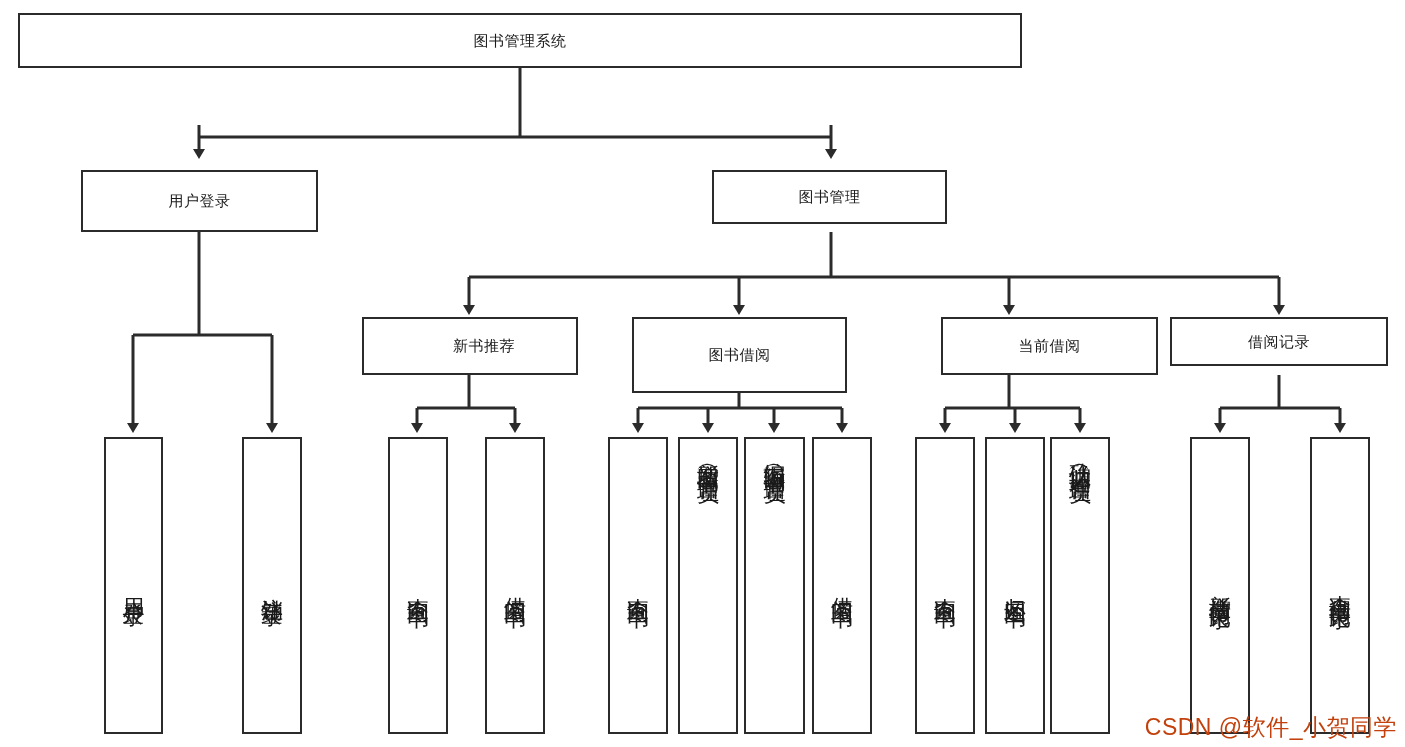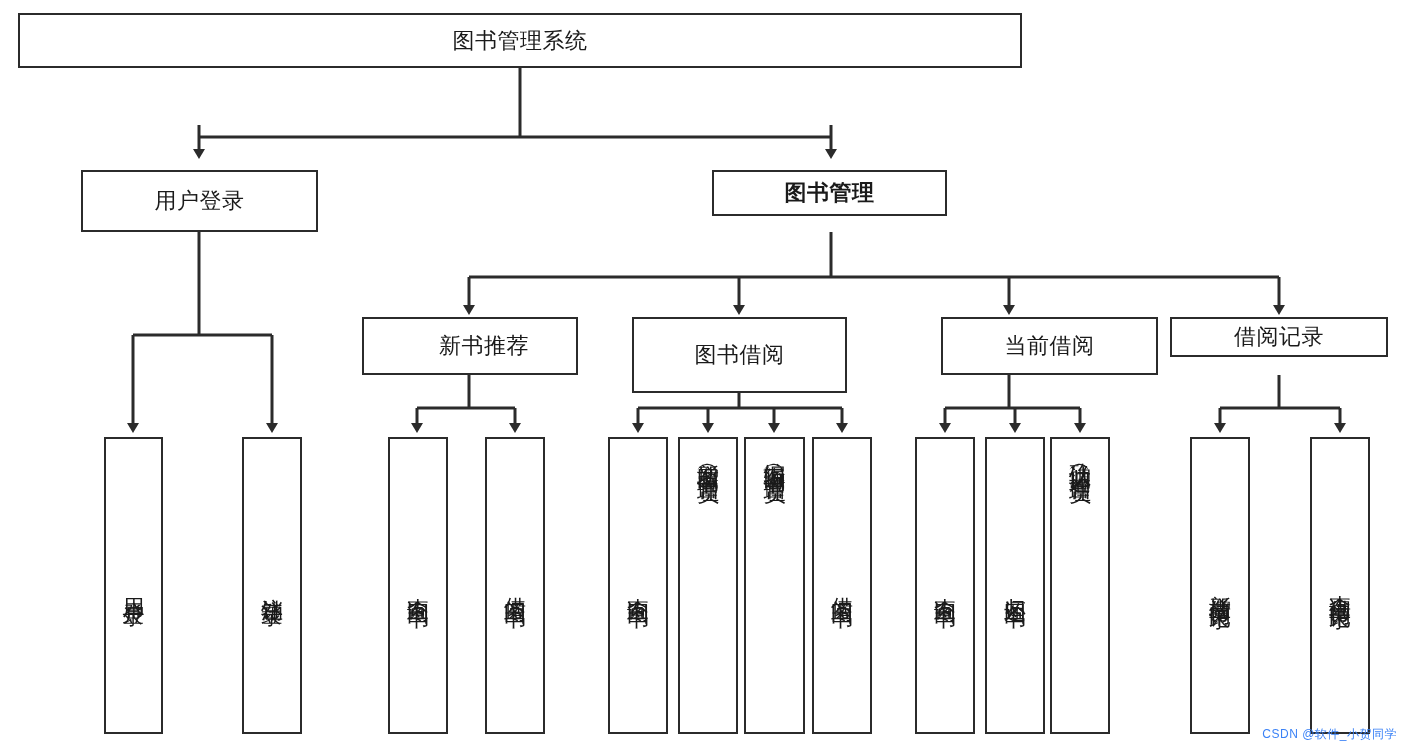--- a/index.html
+++ b/index.html
@@ -33,21 +33,21 @@
     align-items: center;
     justify-content: center;
   }
   .node .label {
     color: #1a1a1a;
     text-align: center;
     line-height: 1.06;
     letter-spacing: 0.5px;
   }
   .node.horiz .label {
-    font-size: 22px;
+    font-size: 15px;
     writing-mode: horizontal-tb;
   }
   .node.vert {
     align-items: flex-start;
     padding-top: 6px;
   }
   .node.vert .label {
     writing-mode: vertical-rl;
     text-orientation: upright;
     font-size: 22px;
@@ -56,22 +56,22 @@
     white-space: nowrap;
   }
   .node.vert.center {
     align-items: center;
     padding-top: 0;
   }
   .watermark {
     position: absolute;
     right: 8px;
     bottom: 4px;
-    font-size: 12px;
-    color: #3b82f6;
+    font-size: 23px;
+    color: #c2410c;
     letter-spacing: 0.5px;
     white-space: nowrap;
     pointer-events: none;
   }
 </style>
 </head>
 <body>
 
 <div id="canvas">
 
@@ -125,34 +125,34 @@
     </g>
   </svg>
 
   <div class="node horiz" style="left:18px; top:13px; width:1004px; height:55px;">
     <span class="label">图书管理系统</span>
   </div>
 
   <div class="node horiz" style="left:81px; top:170px; width:237px; height:62px;">
     <span class="label">用户登录</span>
   </div>
-  <div class="node horiz" style="left:712px; top:170px; width:235px; height:46px;font-weight:bold;">
+  <div class="node horiz" style="left:712px; top:170px; width:235px; height:54px;">
     <span class="label">图书管理</span>
   </div>
 
   <div class="node horiz" style="left:362px; top:317px; width:216px; height:58px;padding-left:28px;">
     <span class="label">新书推荐</span>
   </div>
   <div class="node horiz" style="left:632px; top:317px; width:215px; height:76px;">
     <span class="label">图书借阅</span>
   </div>
   <div class="node horiz" style="left:941px; top:317px; width:217px; height:58px;">
     <span class="label">当前借阅</span>
   </div>
-  <div class="node horiz" style="left:1170px; top:317px; width:218px; height:40px;">
+  <div class="node horiz" style="left:1170px; top:317px; width:218px; height:49px;">
     <span class="label">借阅记录</span>
   </div>
 
   <div class="node vert center" style="left:104px; top:437px; width:59px; height:297px;">
     <span class="label">用户登录</span>
   </div>
   <div class="node vert center" style="left:242px; top:437px; width:60px; height:297px;">
     <span class="label">注销登录</span>
   </div>
   <div class="node vert center" style="left:388px; top:437px; width:60px; height:297px;">

